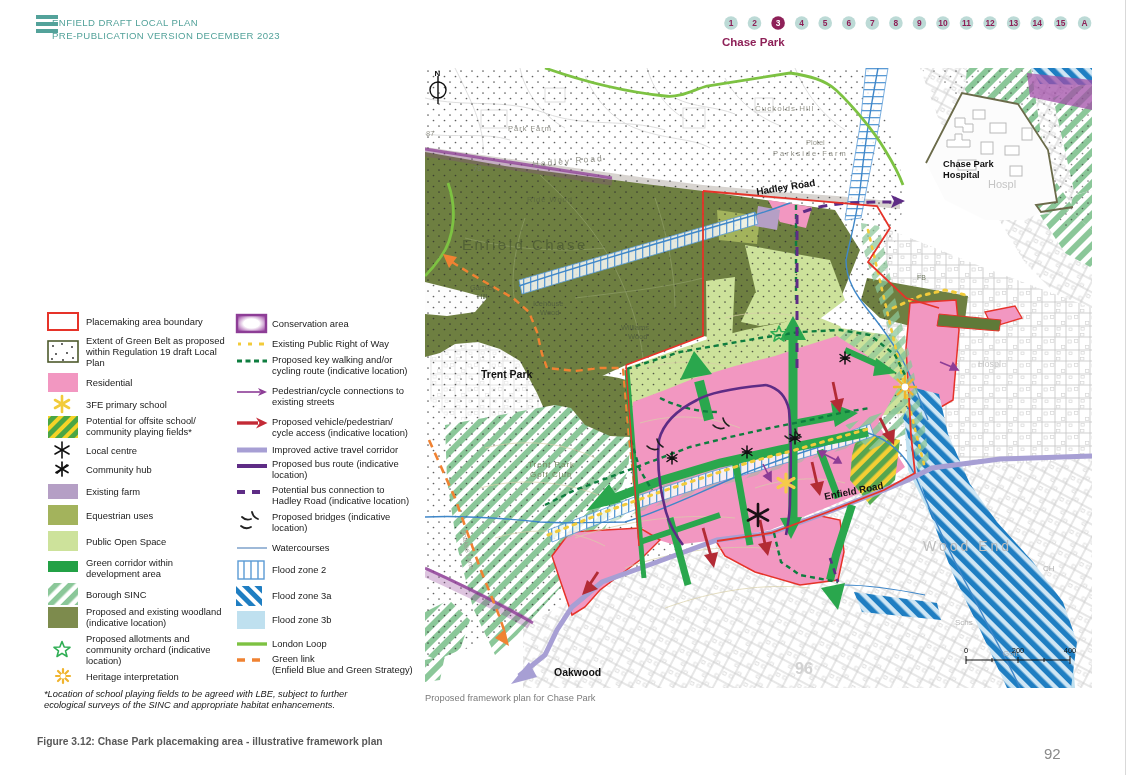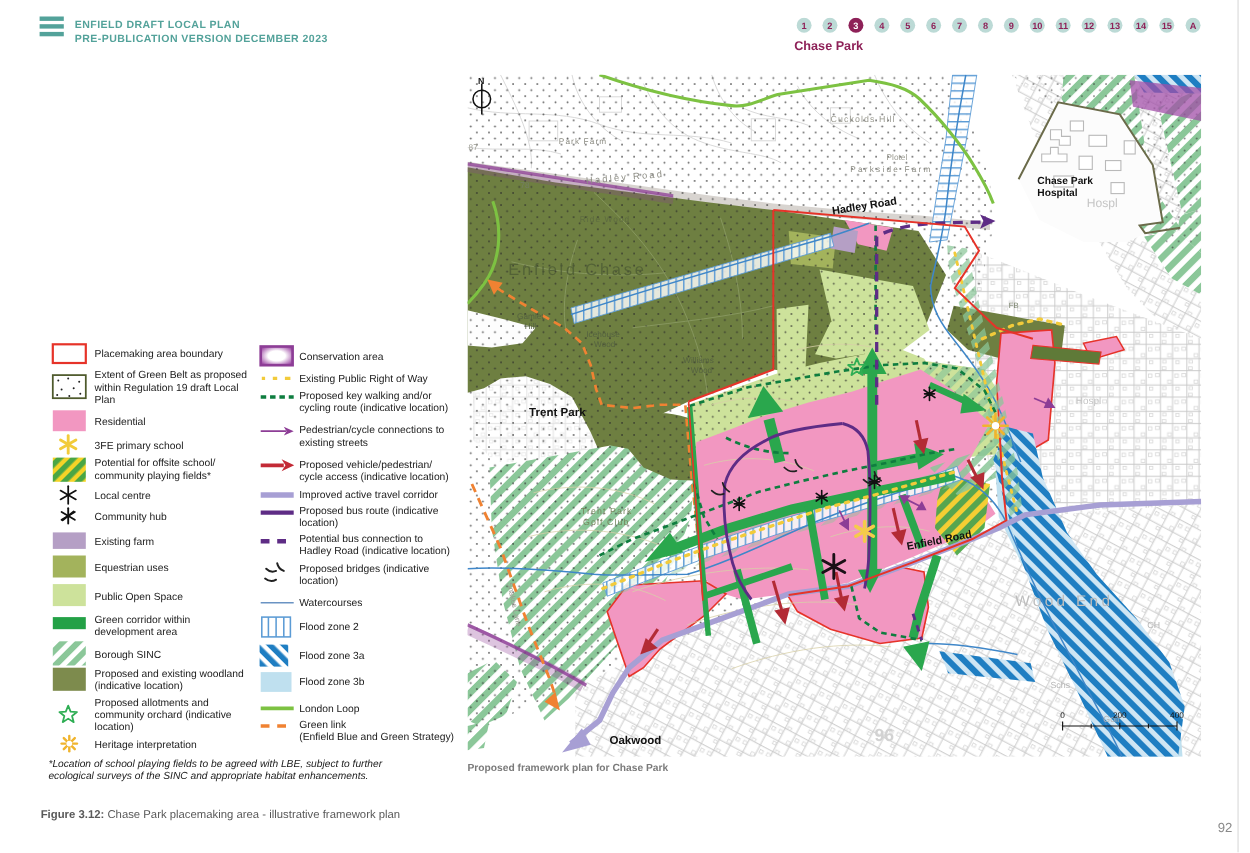--- a/index.html
+++ b/index.html
@@ -13,21 +13,21 @@
 <body>
 
 <div class="abs" style="left:1125px;top:0;width:1px;height:775px;background:#d9d9d9;"></div>
 
 <div class="abs" style="left:36px;top:15px;width:22px;height:18px;">
   <div style="height:3.6px;background:#53a29a;"></div>
   <div style="height:3.6px;background:#53a29a;margin-top:3.4px;"></div>
   <div style="height:3.6px;background:#53a29a;margin-top:3.4px;"></div>
 </div>
 
-<div class="abs teal" style="left:68px;top:16px;font-size:9.6px;font-weight:bold;letter-spacing:.4px;line-height:13px;">
+<div class="abs teal" style="left:52px;top:16px;font-size:9.6px;font-weight:normal;letter-spacing:.4px;line-height:13px;">
   ENFIELD DRAFT LOCAL PLAN<br>PRE-PUBLICATION VERSION DECEMBER 2023
 </div>
 
 <div class="abs" style="left:724px;top:16px;width:370px;height:14px;">
   <svg width="370" height="14" viewBox="0 0 370 14">
     <g font-family="Liberation Sans, sans-serif" font-size="8.4" font-weight="bold" text-anchor="middle">
       <g fill="#bcdad6">
           <circle cx="7" cy="7" r="6.8"></circle>
           <circle cx="30.5" cy="7" r="6.8"></circle>
           <circle cx="77.7" cy="7" r="6.8"></circle>
@@ -301,25 +301,25 @@
 <text x="236" y="358">Green link</text>
 <text x="236" y="369">(Enfield Blue and Green Strategy)</text>
       </g>
 </svg>
 </div>
 
 <div class="abs" style="left:44px;top:689px;font-size:9.3px;color:#1a1a1a;line-height:11.4px;font-style:italic;">
 *Location of school playing fields to be agreed with LBE, subject to further<br>ecological surveys of the SINC and appropriate habitat enhancements.
 </div>
 
-<div class="abs" style="left:37px;top:736px;font-size:10.3px;color:#595959;"><b>Figure 3.12:</b> Chase Park placemaking area - illustrative framework plan</div>
-
-<div class="abs" style="left:425px;top:693px;font-size:9.3px;font-weight:bold;color:#7a7a7a;">Proposed framework plan for Chase Park</div>
-
-<div class="abs" style="left:1107px;top:745px;font-size:12px;color:#8a8a8a;">92</div>
+<div class="abs" style="left:37px;top:736px;font-size:10.3px;color:#595959;font-weight:bold;"><b>Figure 3.12:</b> Chase Park placemaking area - illustrative framework plan</div>
+
+<div class="abs" style="left:425px;top:693px;font-size:9.3px;font-weight:normal;color:#7a7a7a;">Proposed framework plan for Chase Park</div>
+
+<div class="abs" style="left:1044px;top:745px;font-size:15px;color:#8a8a8a;">92</div>
 
 <div class="abs" id="mapwrap" style="left:425px;top:68px;width:667px;height:620px;">
 <svg width="667" height="620" viewBox="0 0 667 620" id="mapsvg">
 <defs>
   <pattern id="urban" width="24" height="24" patternUnits="userSpaceOnUse">
     <rect width="24" height="24" fill="#ffffff"></rect>
     <g stroke="#c6c6c6" stroke-width="0.85" fill="none">
       <path d="M0 5 H24 M0 18 H24 M6 0 V24 M17 0 V24"></path>
     </g>
     <g stroke="#d6d6d6" stroke-width="0.7" fill="none">

